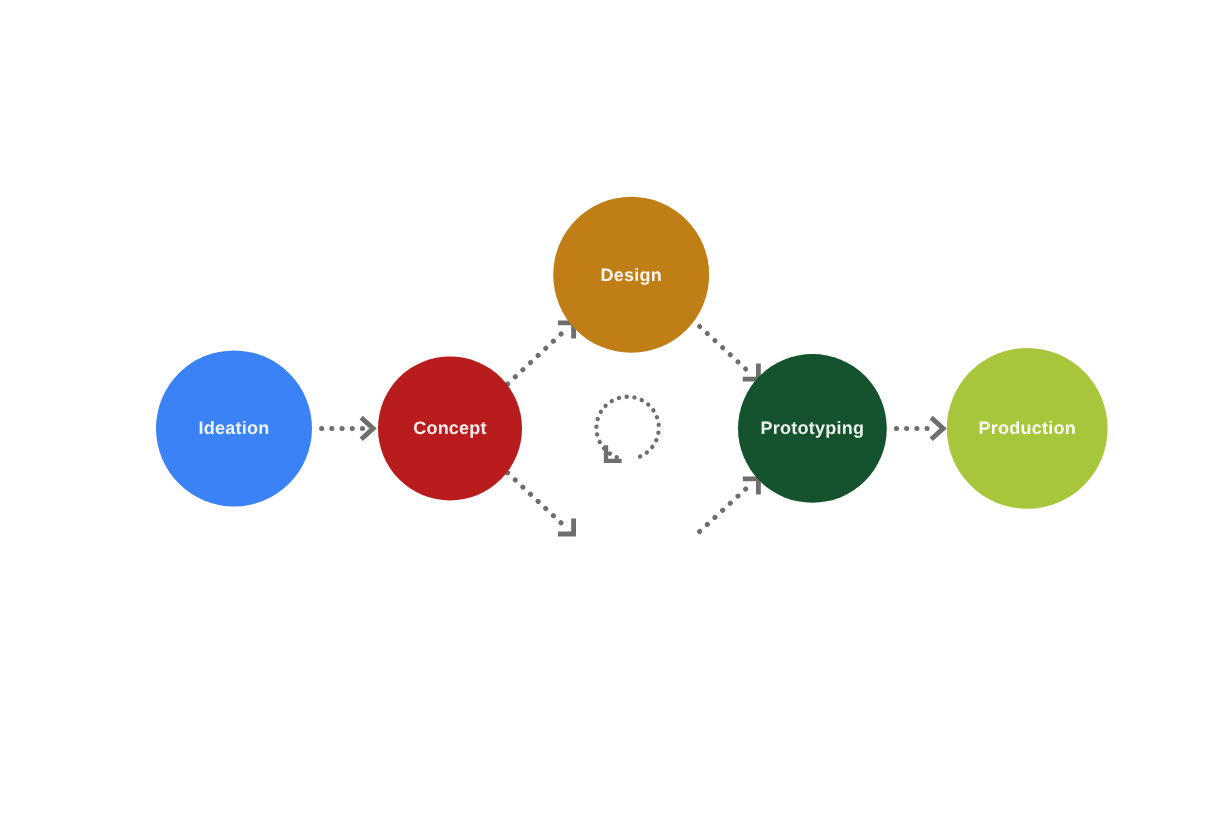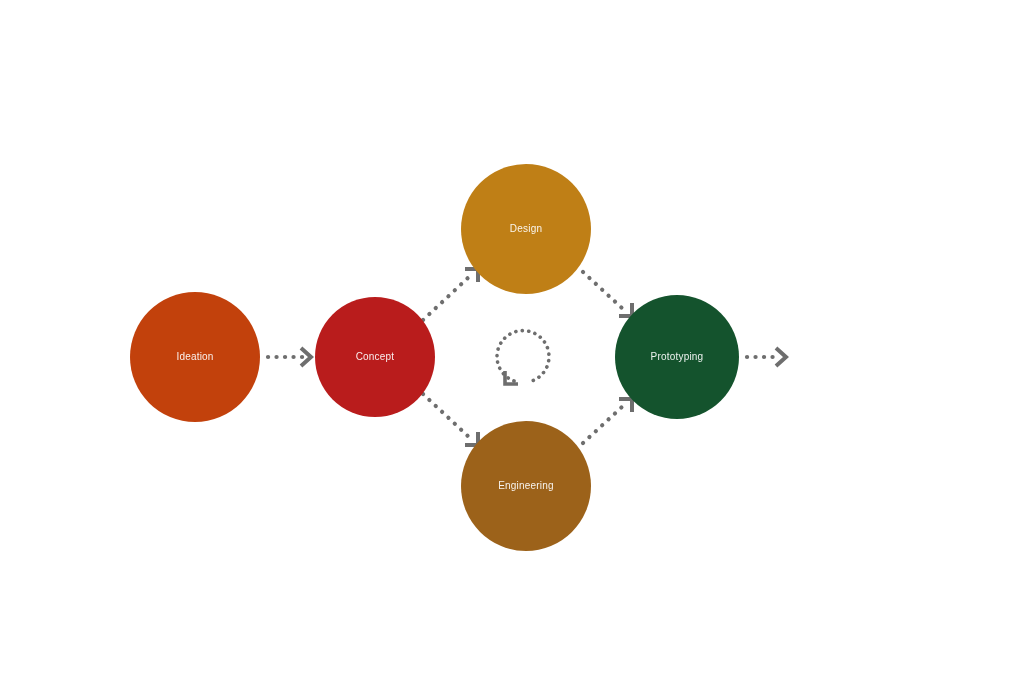--- a/index.html
+++ b/index.html
@@ -29,27 +29,28 @@
   .node {
     position: absolute;
     border-radius: 50%;
     display: flex;
     align-items: center;
     justify-content: center;
     box-sizing: border-box;
   }
   .node-label {
     color: rgba(255,255,255,0.92);
-    font-size: 10px;
+    font-size: 15px;
     font-family: "Liberation Sans", sans-serif;
     letter-spacing: 0.2px;
     line-height: 1;
     text-align: left;
     white-space: nowrap;
     user-select: none;
+    font-weight: bold;
   }
 </style>
 </head>
 <body>
 
 <div id="canvas">
 
   <svg id="flow-svg" viewBox="0 0 1024 683">
 
     <g>
@@ -82,34 +83,34 @@
       <path d="M 776 348 L 786 357 L 776 366" fill="none" stroke="#6e6e6e" stroke-width="4" stroke-linecap="butt" stroke-linejoin="miter"></path>
     </g>
 
     <g>
       <path d="M 514 381 A 26 26 0 1 1 532 381" fill="none" stroke="#6e6e6e" stroke-width="3.6" stroke-linecap="round" stroke-dasharray="0.1 6.4"></path>
       <path d="M 505 371 L 505 384 L 518 384" fill="none" stroke="#6e6e6e" stroke-width="3.6" stroke-linejoin="miter"></path>
     </g>
 
   </svg>
 
-  <div class="node" style="left:130px; top:292px; width:130px; height:130px; background:#c2410c;">
+  <div class="node" style="left:130px; top:292px; width:130px; height:130px; background:#3b82f6;">
     <span class="node-label">Ideation</span>
   </div>
 
   <div class="node" style="left:315px; top:297px; width:120px; height:120px; background:#b91c1c;">
     <span class="node-label">Concept</span>
   </div>
 
   <div class="node" style="left:461px; top:164px; width:130px; height:130px; background:#bf7f16;">
     <span class="node-label">Design</span>
   </div>
 
-  <div class="node" style="left:461px; top:421px; width:130px; height:130px; background:#9c621a;">
-    <span class="node-label">Engineering</span>
-  </div>
 
   <div class="node" style="left:615px; top:295px; width:124px; height:124px; background:#14532d;">
     <span class="node-label">Prototyping</span>
   </div>
 
+  <div class="node" style="left:789px; top:290px; width:134px; height:134px; background:#a7c63c;">
+    <span class="node-label">Production</span>
+  </div>
 
 </div>
 
 </body></html>

